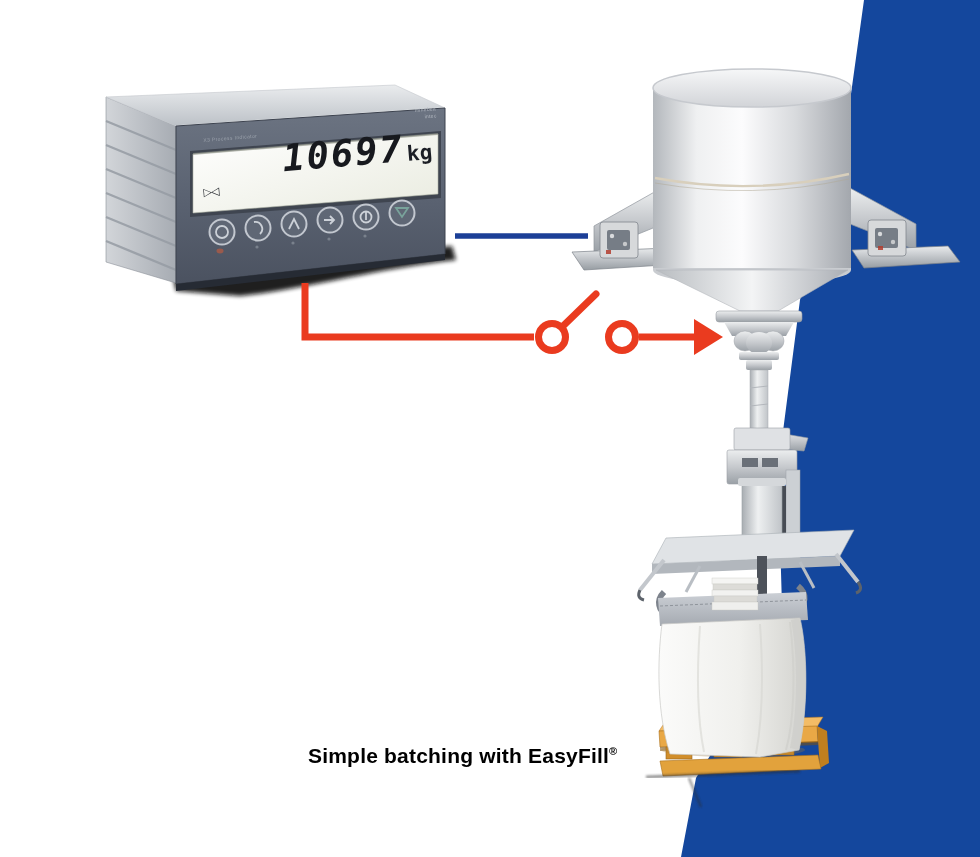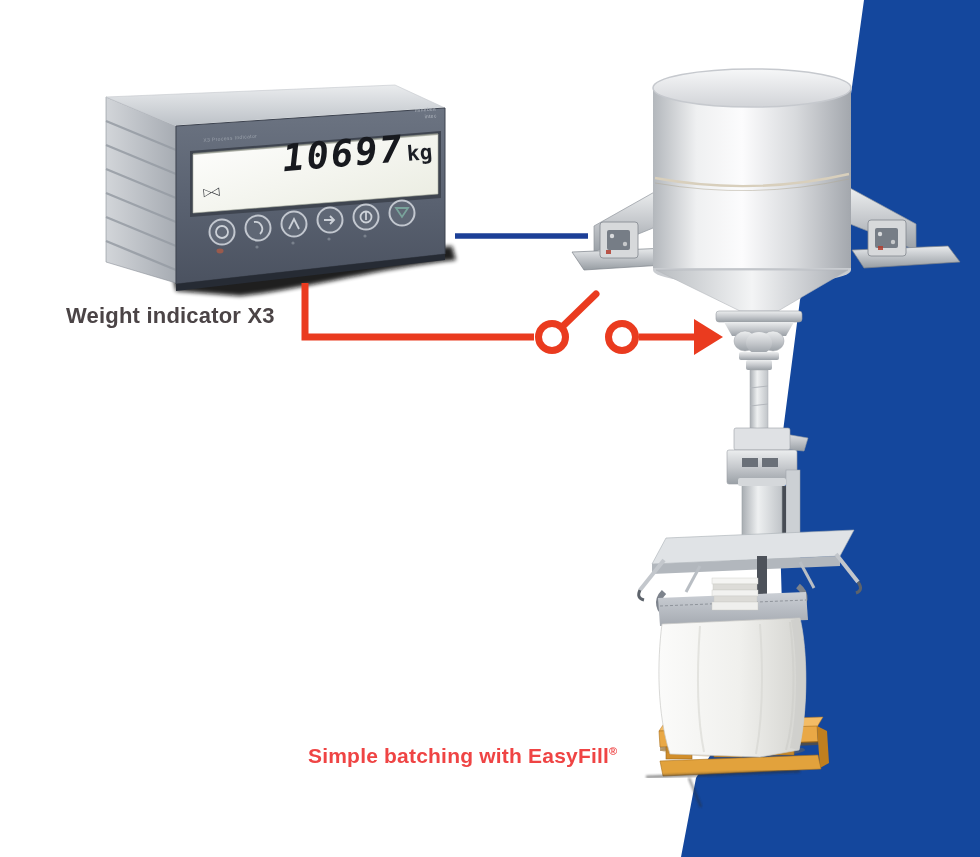--- a/index.html
+++ b/index.html
@@ -13,21 +13,21 @@
     font-size:37px;letter-spacing:2px;color:#17191e;line-height:1;}
   .lcd-unit{font-family:"DejaVu Sans Mono",monospace;font-weight:bold;font-size:21px;color:#1c1f25;line-height:1;}
   .lcd-zero{left:203px;top:186px;transform:rotate(-4.7deg);transform-origin:left top;
     font-size:11px;color:#23262c;letter-spacing:-1px;}
   .panel-model{left:203px;top:137px;transform:rotate(-4.7deg);transform-origin:left top;
     font-size:5px;color:#9aa1ab;letter-spacing:.4px;}
   .panel-brand{left:352px;top:112px;width:84px;text-align:right;transform:rotate(-4.5deg);
     transform-origin:left top;font-size:5px;line-height:6.5px;color:#b0b6bf;letter-spacing:.3px;}
   .panel-brand span{display:block;}
   .label-indicator{left:66px;top:303px;font-size:22px;font-weight:bold;color:#4b4446;letter-spacing:.2px;}
-  .caption{left:308px;top:744px;font-size:21px;font-weight:bold;color:#ef4444;letter-spacing:.2px;}
+  .caption{left:308px;top:744px;font-size:21px;font-weight:bold;color:#000000;letter-spacing:.2px;}
   .caption sup{font-size:11px;}
 </style>
 </head>
 <body>
 
 <div class="stage">
 
 <svg width="980" height="857" viewBox="0 0 980 857">
   <defs>
     <linearGradient id="gSteelV" x1="0" y1="0" x2="1" y2="0">
@@ -276,16 +276,15 @@
 <div class="overlay lcd-readout">
   <span class="lcd-digits">10697</span>
   <span class="lcd-unit">kg</span>
 </div>
 <div class="overlay lcd-zero">▷◁</div>
 <div class="overlay panel-model">X3 Process Indicator</div>
 <div class="overlay panel-brand">
   <span>minebea</span>
   <span>intec</span>
 </div>
-<div class="overlay label-indicator">Weight indicator X3</div>
 <div class="overlay caption"><span>Simple batching with EasyFill</span><sup>®</sup></div>
 
 </div>
 
 </body></html>

